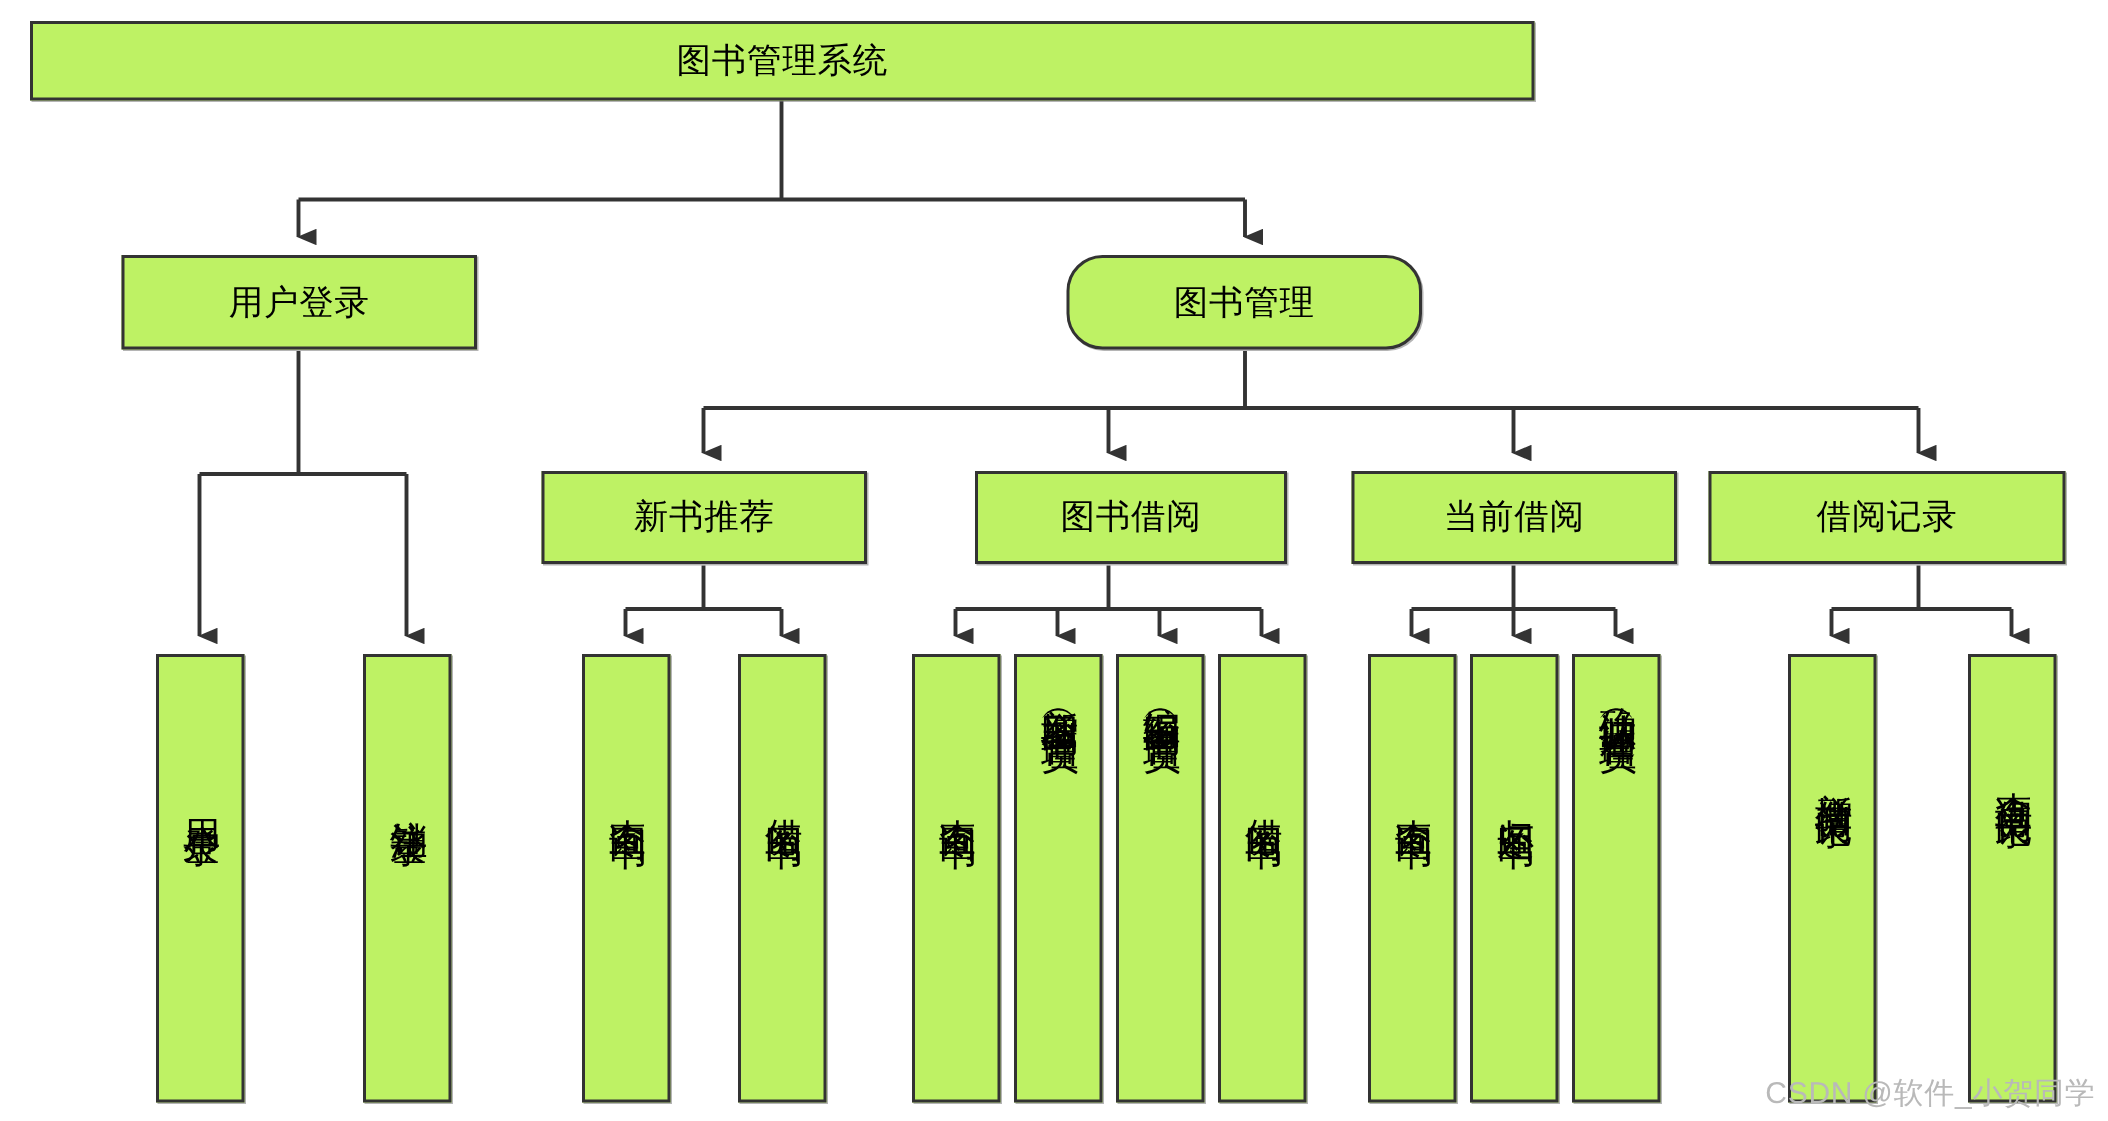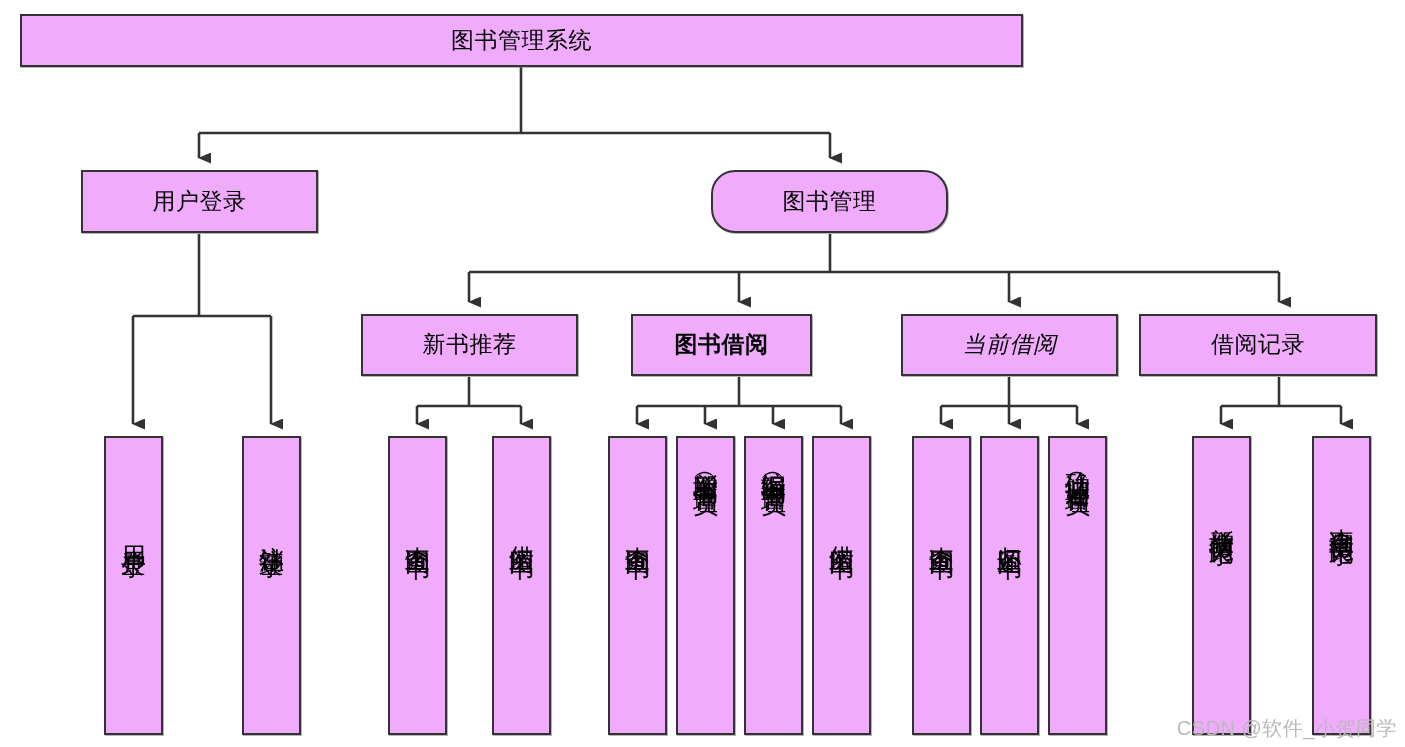--- a/index.html
+++ b/index.html
@@ -23,21 +23,21 @@
     position: absolute;
     left: 0;
     top: 0;
     width: 1405px;
     height: 747px;
     pointer-events: none;
   }
   .node {
     position: absolute;
     box-sizing: border-box;
-    background: #f0abfc;
+    background: #bef264;
     border: 2.5px solid #333333;
     display: flex;
     align-items: center;
     justify-content: center;
     color: #000000;
     box-shadow: 1px 1px 0 rgba(120,120,120,0.55);
   }
   .node .label {
     display: block;
     text-align: center;
@@ -145,24 +145,24 @@
   <div class="node horizontal" style="left:81px; top:170px; width:237px; height:63px;">
     <span class="label">用户登录</span>
   </div>
   <div class="node horizontal" style="left:711px; top:170px; width:237px; height:63px;border-radius:24px;">
     <span class="label">图书管理</span>
   </div>
 
   <div class="node horizontal" style="left:361px; top:314px; width:217px; height:62px;">
     <span class="label">新书推荐</span>
   </div>
-  <div class="node horizontal" style="left:631px; top:314px; width:181px; height:62px;font-weight:bold;">
+  <div class="node horizontal" style="left:650px; top:314px; width:208px; height:62px;">
     <span class="label">图书借阅</span>
   </div>
-  <div class="node horizontal" style="left:901px; top:314px; width:217px; height:62px;font-style:italic;">
+  <div class="node horizontal" style="left:901px; top:314px; width:217px; height:62px;">
     <span class="label">当前借阅</span>
   </div>
   <div class="node horizontal" style="left:1139px; top:314px; width:238px; height:62px;">
     <span class="label">借阅记录</span>
   </div>
 
   <div class="node vertical mid" style="left:104px; top:436px; width:59px; height:299px;">
     <span class="label">用户登录</span>
   </div>
   <div class="node vertical mid" style="left:242px; top:436px; width:59px; height:299px;">

